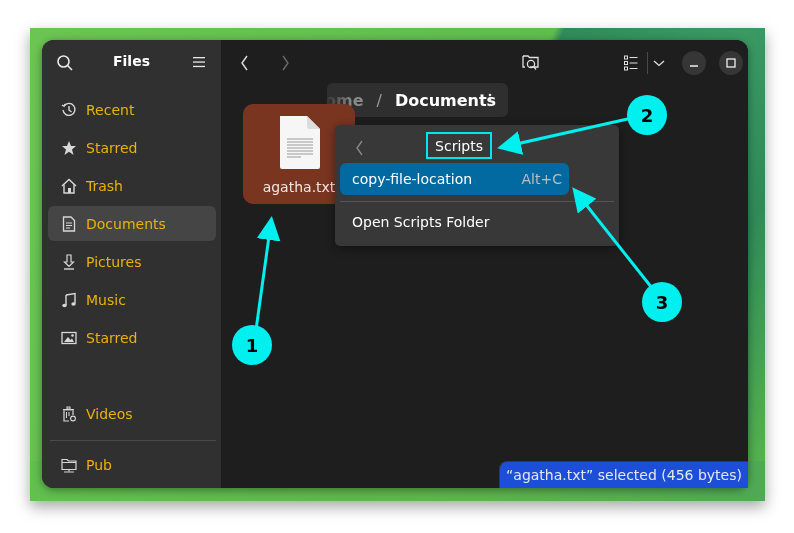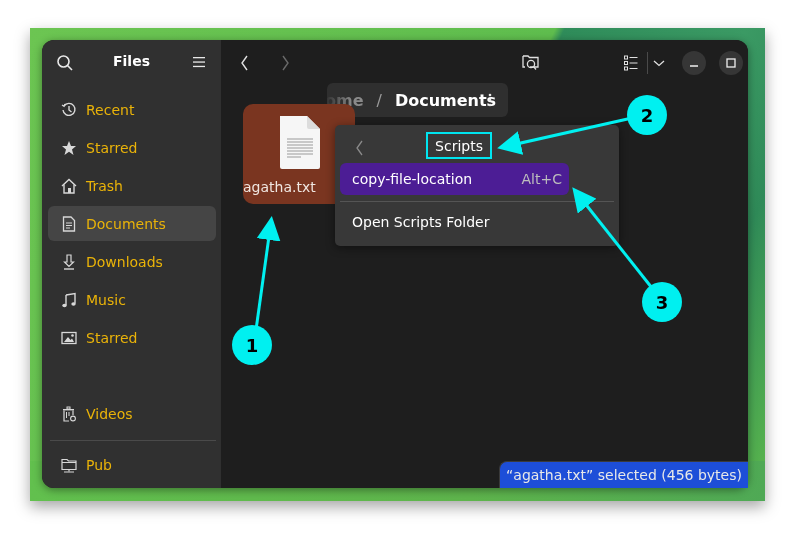--- a/index.html
+++ b/index.html
@@ -65,38 +65,38 @@
     position: absolute; top: 11px; width: 24px; height: 24px; border-radius: 50%;
     background: #363636; display: flex; align-items: center; justify-content: center;
   }
 
   .file-item {
     position: absolute; left: 22px; top: 64px; width: 112px; height: 100px;
     background: #7a3520; border-radius: 10px;
   }
   .file-icon { position: absolute; left: 34px; top: 10px; width: 46px; height: 56px; }
   .file-name {
-    position: absolute; left: 0; right: 0; top: 75px; 
+    position: absolute; left: 0; right: 0; top: 75px; text-align: center;
     color: #f0e6e0; font-size: 14px;
   }
 
   .popover {
     position: absolute; left: 335px; top: 125px; width: 284px; height: 121px;
     background: #383838; border-radius: 5px; z-index: 5;
     box-shadow: 0 2px 10px rgba(0,0,0,0.45);
   }
   .pop-back { position: absolute; left: 20px; top: 15px; width: 10px; height: 16px; }
   .pop-title {
     position: absolute; left: 91px; top: 7px; width: 66px; height: 27px;
     border: 2px solid #00e5f0; color: #ffffff; font-size: 14px;
     display: flex; align-items: center; justify-content: center;
   }
   .pop-item {
     position: absolute; left: 5px; top: 38px; width: 229px; height: 32px;
-    background: #4c1d95; border-radius: 6px; display: flex; align-items: center;
+    background: #0369a1; border-radius: 6px; display: flex; align-items: center;
     justify-content: space-between; padding: 0 7px 0 12px; font-size: 14px; color: #ffffff;
   }
   .pop-accel { color: #bdbdbd; }
   .pop-sep { position: absolute; left: 5px; right: 5px; top: 76px; height: 1px; background: #555; }
   .pop-item2 {
     position: absolute; left: 17px; top: 89px; font-size: 14px; color: #ffffff;
   }
 
   .statusbar {
     position: absolute; left: 499px; top: 461px; width: 249px; height: 27px;
@@ -162,21 +162,21 @@
         <line x1="5" y1="9.5" x2="11" y2="9.5" stroke="#d8d8d8" stroke-width="1"></line>
         <line x1="5" y1="12" x2="9" y2="12" stroke="#d8d8d8" stroke-width="1"></line>
       </svg>
       <span>Documents</span>
     </div>
     <div class="sb-item" style="top:204px">
       <svg class="ic" viewBox="0 0 16 16">
         <path d="M6 1 V8 H3.5 L8 12.5 L12.5 8 H10 V1 Z" fill="none" stroke="#d8d8d8" stroke-width="1.2"></path>
         <line x1="3" y1="15" x2="13" y2="15" stroke="#d8d8d8" stroke-width="1.4"></line>
       </svg>
-      <span>Downloads</span>
+      <span>Pictures</span>
     </div>
     <div class="sb-item" style="top:242px">
       <svg class="ic" viewBox="0 0 16 16">
         <path d="M5 3 L14 1.5 V11.5" fill="none" stroke="#d8d8d8" stroke-width="1.4"></path>
         <line x1="5" y1="3" x2="5" y2="13" stroke="#d8d8d8" stroke-width="1.4"></line>
         <ellipse cx="3.5" cy="13.5" rx="2.2" ry="1.8" fill="#d8d8d8"></ellipse>
         <ellipse cx="12.5" cy="12" rx="2.2" ry="1.8" fill="#d8d8d8"></ellipse>
       </svg>
       <span>Music</span>
     </div>

